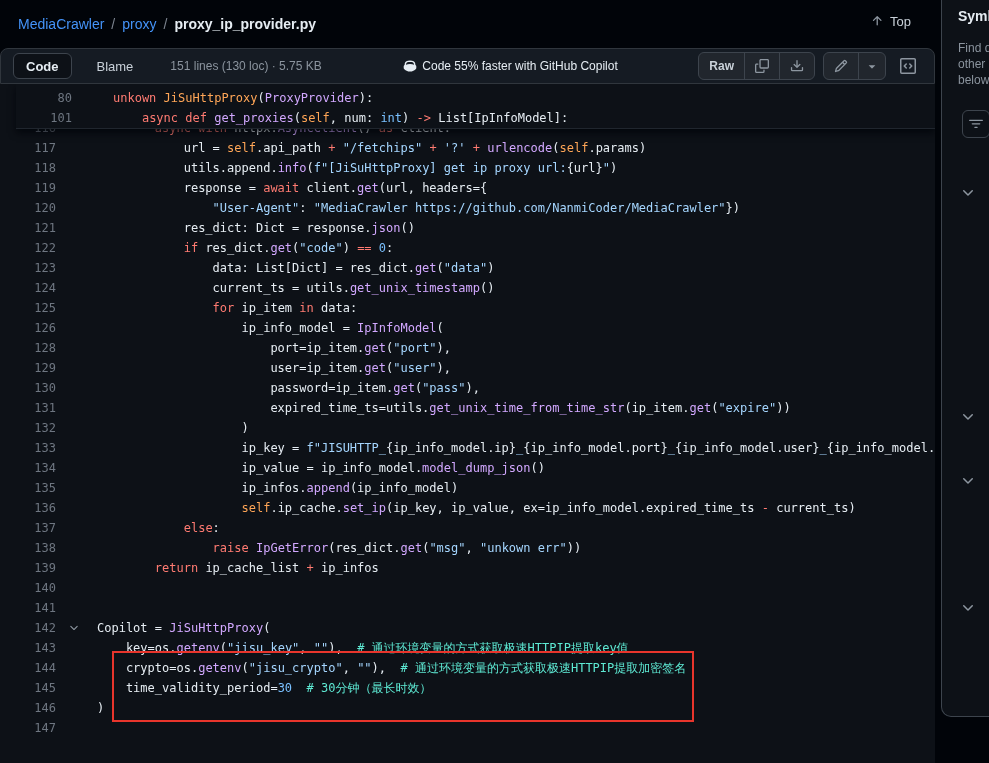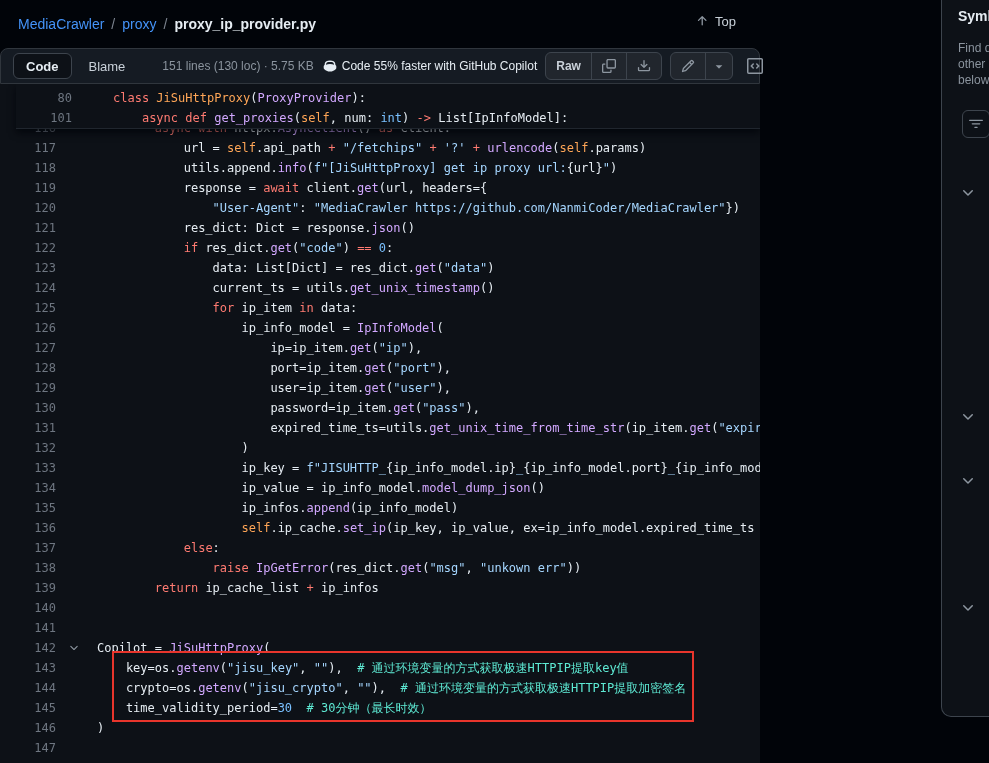--- a/index.html
+++ b/index.html
@@ -2,33 +2,33 @@
 <html><head>
 <meta charset="utf-8">
 <style>
   *{box-sizing:border-box;margin:0;padding:0}
   html,body{margin:0}
   body{
     width:989px;height:763px;overflow:hidden;position:relative;
     background:#010409;font-family:"Liberation Sans",sans-serif;
     -webkit-font-smoothing:antialiased;
   }
-  .file-col{position:absolute;left:0;top:0;width:760px;height:763px}
+  .file-col{position:absolute;left:0;top:0;width:935px;height:763px}
 
   
   .crumb-bar{height:48px;display:flex;align-items:center;padding:0 18px;font-size:14px;position:relative;background:#010409}
   .crumb-link{color:#4493f8;text-decoration:none;cursor:pointer}
   .crumb-sep{margin:0 7px;color:#7d8590}
   .crumb-file{color:#e6edf3;font-weight:700}
   .top-btn{position:absolute;right:16px;top:10px;display:flex;align-items:flex-start;gap:6px;color:#c9d1d9;font-size:13px;cursor:pointer;padding:4px 8px;border-radius:6px}
   .top-btn svg{fill:#8d96a0}
 
   
   .toolbar{height:36px;background:#151b23;border:1px solid #30363d;border-radius:8px 8px 0 0;display:flex;align-items:center;padding:0 12px;gap:8px}
-  .seg{display:flex;align-items:center;gap:4px}
+  .seg{display:flex;align-items:center;gap:12px}
   .tab-btn{font-family:inherit;font-size:13px;height:26px;padding:0 12px;border-radius:6px;color:#c9d1d9;background:transparent;border:1px solid transparent;cursor:pointer}
   .tab-btn.active{background:#0d1117;border-color:#3d444d;color:#e6edf3;font-weight:600}
   .meta{font-size:12px;color:#8b949e;margin-left:16px;white-space:nowrap}
   .copilot{display:flex;align-items:center;gap:4px;margin:0 auto;color:#e6edf3;font-size:12px;cursor:pointer;white-space:nowrap}
   .btn-group{display:flex;align-items:stretch;height:28px;border:1px solid #3d444d;border-radius:6px;overflow:hidden;background:#21262d;flex:none}
   .btn-seg{display:flex;align-items:center;justify-content:center;padding:0 10px;color:#c9d1d9;font-size:12px;font-weight:600;cursor:pointer;border-right:1px solid #3d444d;background:transparent}
   .btn-seg:last-child{border-right:none}
   .btn-seg svg{fill:#8d96a0}
   .plain-icon-btn{width:28px;height:28px;display:flex;align-items:center;justify-content:center;background:transparent;border:none;border-radius:6px;cursor:pointer;flex:none}
   .plain-icon-btn svg{fill:#8d96a0}
@@ -157,21 +157,20 @@
         <div class="code-row"><span class="ln">117</span><span class="fold-slot"></span><span class="src"><span class="tok-p">            url = </span><span class="tok-v">self</span><span class="tok-p">.api_path </span><span class="tok-k">+</span><span class="tok-p"> </span><span class="tok-s">"/fetchips"</span><span class="tok-p"> </span><span class="tok-k">+</span><span class="tok-p"> </span><span class="tok-s">'?'</span><span class="tok-p"> </span><span class="tok-k">+</span><span class="tok-p"> </span><span class="tok-en">urlencode</span><span class="tok-p">(</span><span class="tok-v">self</span><span class="tok-p">.params)</span></span></div>
         <div class="code-row"><span class="ln">118</span><span class="fold-slot"></span><span class="src"><span class="tok-p">            utils.append.</span><span class="tok-en">info</span><span class="tok-p">(</span><span class="tok-s">f"[JiSuHttpProxy] get ip proxy url:</span><span class="tok-p">{url}</span><span class="tok-s">"</span><span class="tok-p">)</span></span></div>
         <div class="code-row"><span class="ln">119</span><span class="fold-slot"></span><span class="src"><span class="tok-p">            response = </span><span class="tok-k">await</span><span class="tok-p"> client.</span><span class="tok-en">get</span><span class="tok-p">(url, headers={</span></span></div>
         <div class="code-row"><span class="ln">120</span><span class="fold-slot"></span><span class="src"><span class="tok-p">                </span><span class="tok-s">"User-Agent"</span><span class="tok-p">: </span><span class="tok-s">"MediaCrawler https://github.com/NanmiCoder/MediaCrawler"</span><span class="tok-p">})</span></span></div>
         <div class="code-row"><span class="ln">121</span><span class="fold-slot"></span><span class="src"><span class="tok-p">            res_dict: Dict = response.</span><span class="tok-en">json</span><span class="tok-p">()</span></span></div>
         <div class="code-row"><span class="ln">122</span><span class="fold-slot"></span><span class="src"><span class="tok-p">            </span><span class="tok-k">if</span><span class="tok-p"> res_dict.</span><span class="tok-en">get</span><span class="tok-p">(</span><span class="tok-s">"code"</span><span class="tok-p">) </span><span class="tok-k">==</span><span class="tok-p"> </span><span class="tok-c1">0</span><span class="tok-p">:</span></span></div>
         <div class="code-row"><span class="ln">123</span><span class="fold-slot"></span><span class="src"><span class="tok-p">                data: List[Dict] = res_dict.</span><span class="tok-en">get</span><span class="tok-p">(</span><span class="tok-s">"data"</span><span class="tok-p">)</span></span></div>
         <div class="code-row"><span class="ln">124</span><span class="fold-slot"></span><span class="src"><span class="tok-p">                current_ts = utils.</span><span class="tok-en">get_unix_timestamp</span><span class="tok-p">()</span></span></div>
         <div class="code-row"><span class="ln">125</span><span class="fold-slot"></span><span class="src"><span class="tok-p">                </span><span class="tok-k">for</span><span class="tok-p"> ip_item </span><span class="tok-k">in</span><span class="tok-p"> data:</span></span></div>
         <div class="code-row"><span class="ln">126</span><span class="fold-slot"></span><span class="src"><span class="tok-p">                    ip_info_model = </span><span class="tok-en">IpInfoModel</span><span class="tok-p">(</span></span></div>
-        <div class="code-row"><span class="ln">127</span><span class="fold-slot"></span><span class="src"><span class="tok-p">                        ip=ip_item.</span><span class="tok-en">get</span><span class="tok-p">(</span><span class="tok-s">"ip"</span><span class="tok-p">),</span></span></div>
         <div class="code-row"><span class="ln">128</span><span class="fold-slot"></span><span class="src"><span class="tok-p">                        port=ip_item.</span><span class="tok-en">get</span><span class="tok-p">(</span><span class="tok-s">"port"</span><span class="tok-p">),</span></span></div>
         <div class="code-row"><span class="ln">129</span><span class="fold-slot"></span><span class="src"><span class="tok-p">                        user=ip_item.</span><span class="tok-en">get</span><span class="tok-p">(</span><span class="tok-s">"user"</span><span class="tok-p">),</span></span></div>
         <div class="code-row"><span class="ln">130</span><span class="fold-slot"></span><span class="src"><span class="tok-p">                        password=ip_item.</span><span class="tok-en">get</span><span class="tok-p">(</span><span class="tok-s">"pass"</span><span class="tok-p">),</span></span></div>
         <div class="code-row"><span class="ln">131</span><span class="fold-slot"></span><span class="src"><span class="tok-p">                        expired_time_ts=utils.</span><span class="tok-en">get_unix_time_from_time_str</span><span class="tok-p">(ip_item.</span><span class="tok-en">get</span><span class="tok-p">(</span><span class="tok-s">"expire"</span><span class="tok-p">))</span></span></div>
         <div class="code-row"><span class="ln">132</span><span class="fold-slot"></span><span class="src"><span class="tok-p">                    )</span></span></div>
         <div class="code-row"><span class="ln">133</span><span class="fold-slot"></span><span class="src"><span class="tok-p">                    ip_key = </span><span class="tok-s">f"JISUHTTP_</span><span class="tok-p">{ip_info_model.ip}</span><span class="tok-s">_</span><span class="tok-p">{ip_info_model.port}</span><span class="tok-s">_</span><span class="tok-p">{ip_info_model.user}</span><span class="tok-s">_</span><span class="tok-p">{ip_info_model.password}</span></span></div>
         <div class="code-row"><span class="ln">134</span><span class="fold-slot"></span><span class="src"><span class="tok-p">                    ip_value = ip_info_model.</span><span class="tok-en">model_dump_json</span><span class="tok-p">()</span></span></div>
         <div class="code-row"><span class="ln">135</span><span class="fold-slot"></span><span class="src"><span class="tok-p">                    ip_infos.</span><span class="tok-en">append</span><span class="tok-p">(ip_info_model)</span></span></div>
         <div class="code-row"><span class="ln">136</span><span class="fold-slot"></span><span class="src"><span class="tok-p">                    </span><span class="tok-v">self</span><span class="tok-p">.ip_cache.</span><span class="tok-en">set_ip</span><span class="tok-p">(ip_key, ip_value, ex=ip_info_model.expired_time_ts </span><span class="tok-k">-</span><span class="tok-p"> current_ts)</span></span></div>
         <div class="code-row"><span class="ln">137</span><span class="fold-slot"></span><span class="src"><span class="tok-p">            </span><span class="tok-k">else</span><span class="tok-p">:</span></span></div>
@@ -183,21 +182,21 @@
               <path d="M12.78 5.22a.749.749 0 0 1 0 1.06l-4.25 4.25a.749.749 0 0 1-1.06 0L3.22 6.28a.749.749 0 1 1 1.06-1.06L8 8.939l3.72-3.719a.749.749 0 0 1 1.06 0Z"></path>
             </svg></span><span class="src"><span class="tok-p">Copilot = </span><span class="tok-en">JiSuHttpProxy</span><span class="tok-p">(</span></span></div>
         <div class="code-row"><span class="ln">143</span><span class="fold-slot"></span><span class="src"><span class="tok-p">    key=os.</span><span class="tok-en">getenv</span><span class="tok-p">(</span><span class="tok-s">"jisu_key"</span><span class="tok-p">, </span><span class="tok-s">""</span><span class="tok-p">),  </span><span class="tok-cm"># 通过环境变量的方式获取极速HTTPIP提取key值</span></span></div>
         <div class="code-row"><span class="ln">144</span><span class="fold-slot"></span><span class="src"><span class="tok-p">    crypto=os.</span><span class="tok-en">getenv</span><span class="tok-p">(</span><span class="tok-s">"jisu_crypto"</span><span class="tok-p">, </span><span class="tok-s">""</span><span class="tok-p">),  </span><span class="tok-cm"># 通过环境变量的方式获取极速HTTPIP提取加密签名</span></span></div>
         <div class="code-row"><span class="ln">145</span><span class="fold-slot"></span><span class="src"><span class="tok-p">    time_validity_period=</span><span class="tok-c1">30</span><span class="tok-p">  </span><span class="tok-cm"># 30分钟（最长时效）</span></span></div>
         <div class="code-row"><span class="ln">146</span><span class="fold-slot"></span><span class="src"><span class="tok-p">)</span></span></div>
         <div class="code-row"><span class="ln">147</span><span class="fold-slot"></span><span class="src"></span></div>
       </div>
     <div class="annotation-box" style="border-color: rgb(232, 53, 44);"></div>
     <div class="sticky">
-        <div class="code-row"><span class="ln">80</span><span class="fold-slot"></span><span class="src"><span class="tok-k">class</span><span class="tok-p"> </span><span class="tok-v">JiSuHttpProxy</span><span class="tok-p">(</span><span class="tok-en">ProxyProvider</span><span class="tok-p">):</span></span></div>
+        <div class="code-row"><span class="ln">80</span><span class="fold-slot"></span><span class="src"><span class="tok-k">unkown</span><span class="tok-p"> </span><span class="tok-v">JiSuHttpProxy</span><span class="tok-p">(</span><span class="tok-en">ProxyProvider</span><span class="tok-p">):</span></span></div>
         <div class="code-row"><span class="ln">101</span><span class="fold-slot"></span><span class="src"><span class="tok-p">    </span><span class="tok-k">async</span><span class="tok-p"> </span><span class="tok-k">def</span><span class="tok-p"> </span><span class="tok-en">get_proxies</span><span class="tok-p">(</span><span class="tok-v">self</span><span class="tok-p">, num: </span><span class="tok-c1">int</span><span class="tok-p">) </span><span class="tok-k">-&gt;</span><span class="tok-p"> List[IpInfoModel]:</span></span></div>
       </div>
   </div>
 </div>
 
 <aside class="symbols-panel">
   <div class="sym-title">Symbols</div>
   <div class="sym-desc">
     <span>Find definitions and references for functions and</span>
     <span>other symbols in this file by clicking a symbol</span>

